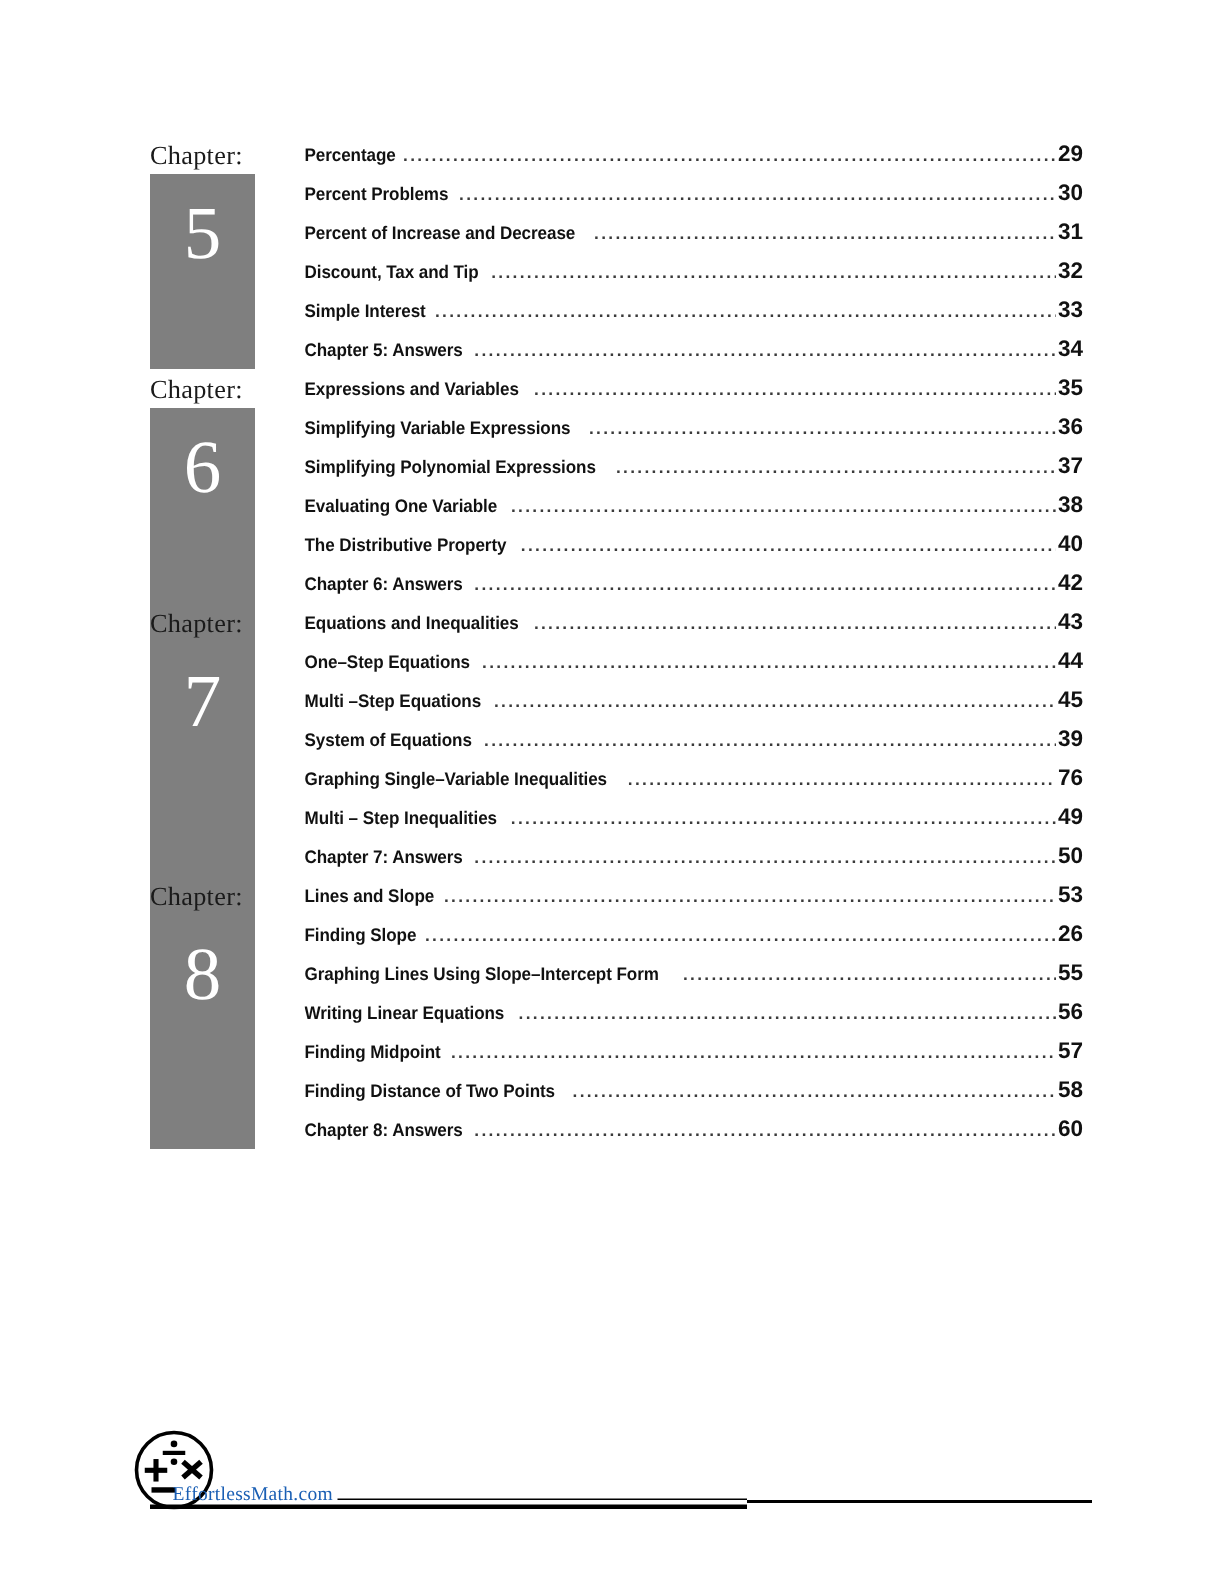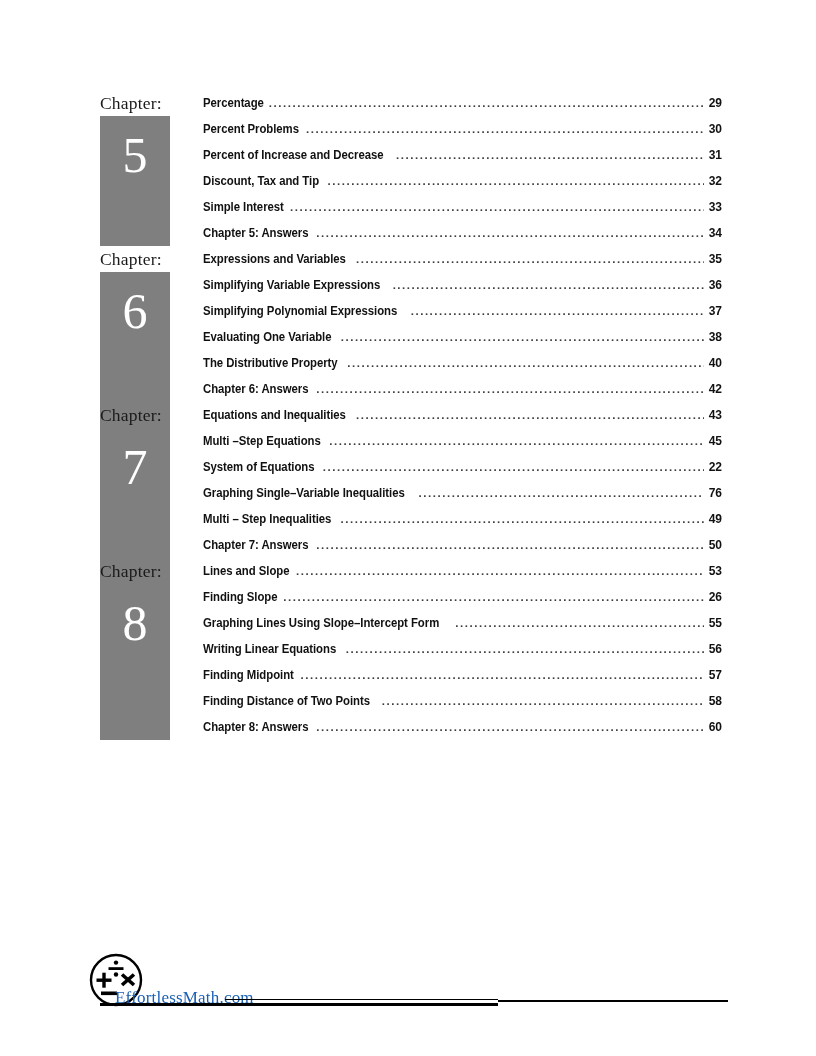--- a/index.html
+++ b/index.html
@@ -97,21 +97,21 @@
     letter-spacing: 1.55px;
     white-space: nowrap;
   }
   .leader::after {
     content: "........................................................................................................................";
   }
   .entry-page {
     flex: 0 0 auto;
     text-align: right;
     min-width: 17px;
-    font-size: 12px;
+    font-size: 15px;
   }
 
   
   .footer {
     position: absolute;
     left: 0;
     top: 948px;
     width: 816px;
     height: 80px;
   }
@@ -125,21 +125,21 @@
   .logo-mark {
     position: absolute;
     left: 0;
     top: 0;
   }
   .logo-text {
     position: absolute;
     left: 27px;
     top: 36px;
     font-family: "Liberation Serif", serif;
-    font-size: 17px;
+    font-size: 13px;
     color: #1a5fb4;
     letter-spacing: .2px;
     white-space: nowrap;
   }
   .rule-a {
     position: absolute;
     left: 100px;
     top: 55px;
     width: 398px;
     height: 3px;
@@ -255,28 +255,33 @@
             <span class="chap-num">7</span>
           </div>
         </div>
         <div class="entries">
           <div class="entry">
             <span class="entry-title">Equations and Inequalities</span>
             <span class="leader"></span>
             <span class="entry-page">43</span>
           </div>
           <div class="entry">
+            <span class="entry-title">One–Step Equations</span>
+            <span class="leader"></span>
+            <span class="entry-page">44</span>
+          </div>
+          <div class="entry">
             <span class="entry-title">Multi –Step Equations</span>
             <span class="leader"></span>
             <span class="entry-page">45</span>
           </div>
           <div class="entry">
             <span class="entry-title">System of Equations</span>
             <span class="leader"></span>
-            <span class="entry-page">22</span>
+            <span class="entry-page">39</span>
           </div>
           <div class="entry">
             <span class="entry-title">Graphing Single–Variable Inequalities</span>
             <span class="leader"></span>
             <span class="entry-page">76</span>
           </div>
           <div class="entry">
             <span class="entry-title">Multi – Step Inequalities</span>
             <span class="leader"></span>
             <span class="entry-page">49</span>

